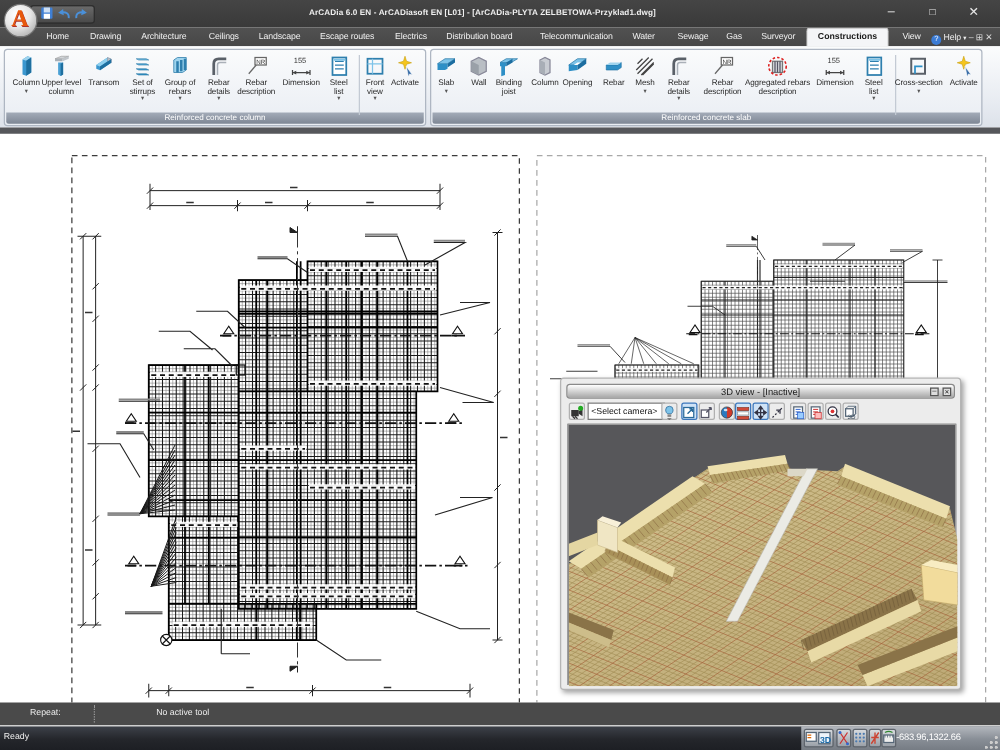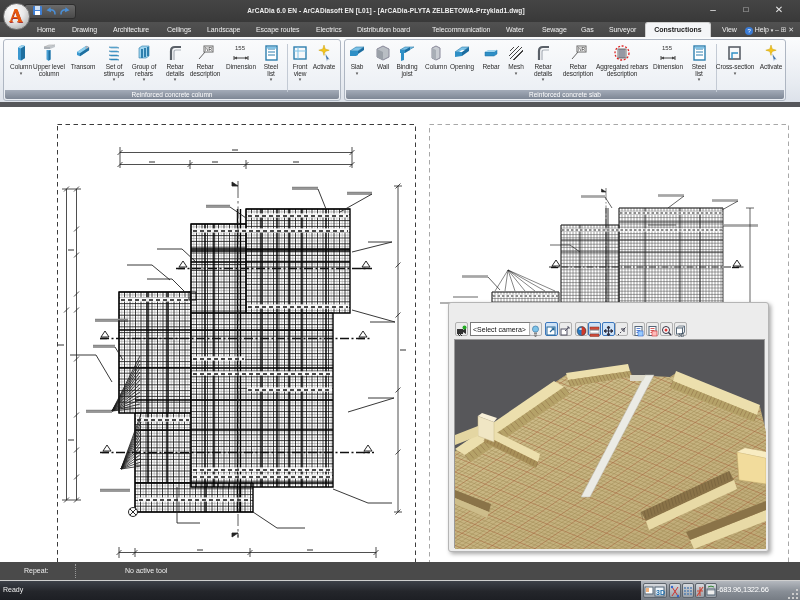--- a/index.html
+++ b/index.html
@@ -362,20 +362,21 @@
         <path d="M732 267.5 H739" stroke="#111" stroke-width="1.4"></path>
         <path d="M606 192V310" stroke="#333" stroke-width="0.6" stroke-dasharray="8 2 1.5 2"></path>
         <path d="M606 192 l-4.5 -3 v3 z M606 192 v-4" fill="#222" stroke="#222" stroke-width="0.6"></path>
         <path d="M581 197L605 197L612 208M658 196L684 196L668 208M712 201L738 201L722 210M648 225L676 225M723 226L758 226M462 277L488 277L500 290M453 297L478 297M440 303L462 303M550 245L570 245L580 252" stroke="#222" stroke-width="0.7" fill="none"></path>
         <path d="M581 195.8H605 M658 194.8H684 M712 199.8H738 M723 224.8H758 M462 275.8H488" stroke="#999" stroke-width="1.2" fill="none"></path>
         <path d="M508 270 L495.0 291M508 270 L505.0 291M508 270 L515.0 291M508 270 L525.0 291M508 270 L535.0 291M508 270 L545.0 291M508 270 L555.0 291" stroke="#222" stroke-width="0.55" fill="none"></path>
         <path d="M750 208V310 M746 208H754" stroke="#222" stroke-width="0.7" fill="none"></path>
       </svg>
     </div>
 <div id="w3d">
+      <div id="w3dtitle">3D view - [Inactive]<span style="position:absolute;right:12px;top:2px;width:7px;height:7px;border:1px solid #555;background:#ddd;line-height:4px;font-size:6px">–</span><span style="position:absolute;right:2px;top:2px;width:7px;height:7px;border:1px solid #555;background:#ddd;line-height:6px;font-size:5px">✕</span></div>
       <div id="w3dbar">
         <div class="tbtn" style="left:2px"><svg width="11" height="12" viewBox="0 0 11 12">
             <rect x="1" y="4" width="6" height="5" fill="#333"></rect>
             <path d="M7 5 l3 -2 v6 l-3 -2z" fill="#333"></path>
             <circle cx="8.5" cy="2.5" r="2" fill="#2a2"></circle>
             <path d="M2 9 l2 2 M4 9 l2 2" stroke="#333" stroke-width="1"></path>
           </svg></div>
         <div id="combo">&lt;Select camera&gt;</div>
         <div class="tbtn" style="left:76px"><svg width="11" height="12" viewBox="0 0 11 12">
             <path d="M5.5 1 a3 3 0 0 1 3 3 q0 2 -1.5 3 h-3 q-1.5 -1 -1.5 -3 a3 3 0 0 1 3 -3z" fill="#7ec3e8" stroke="#2a6a9a" stroke-width=".6"></path>

